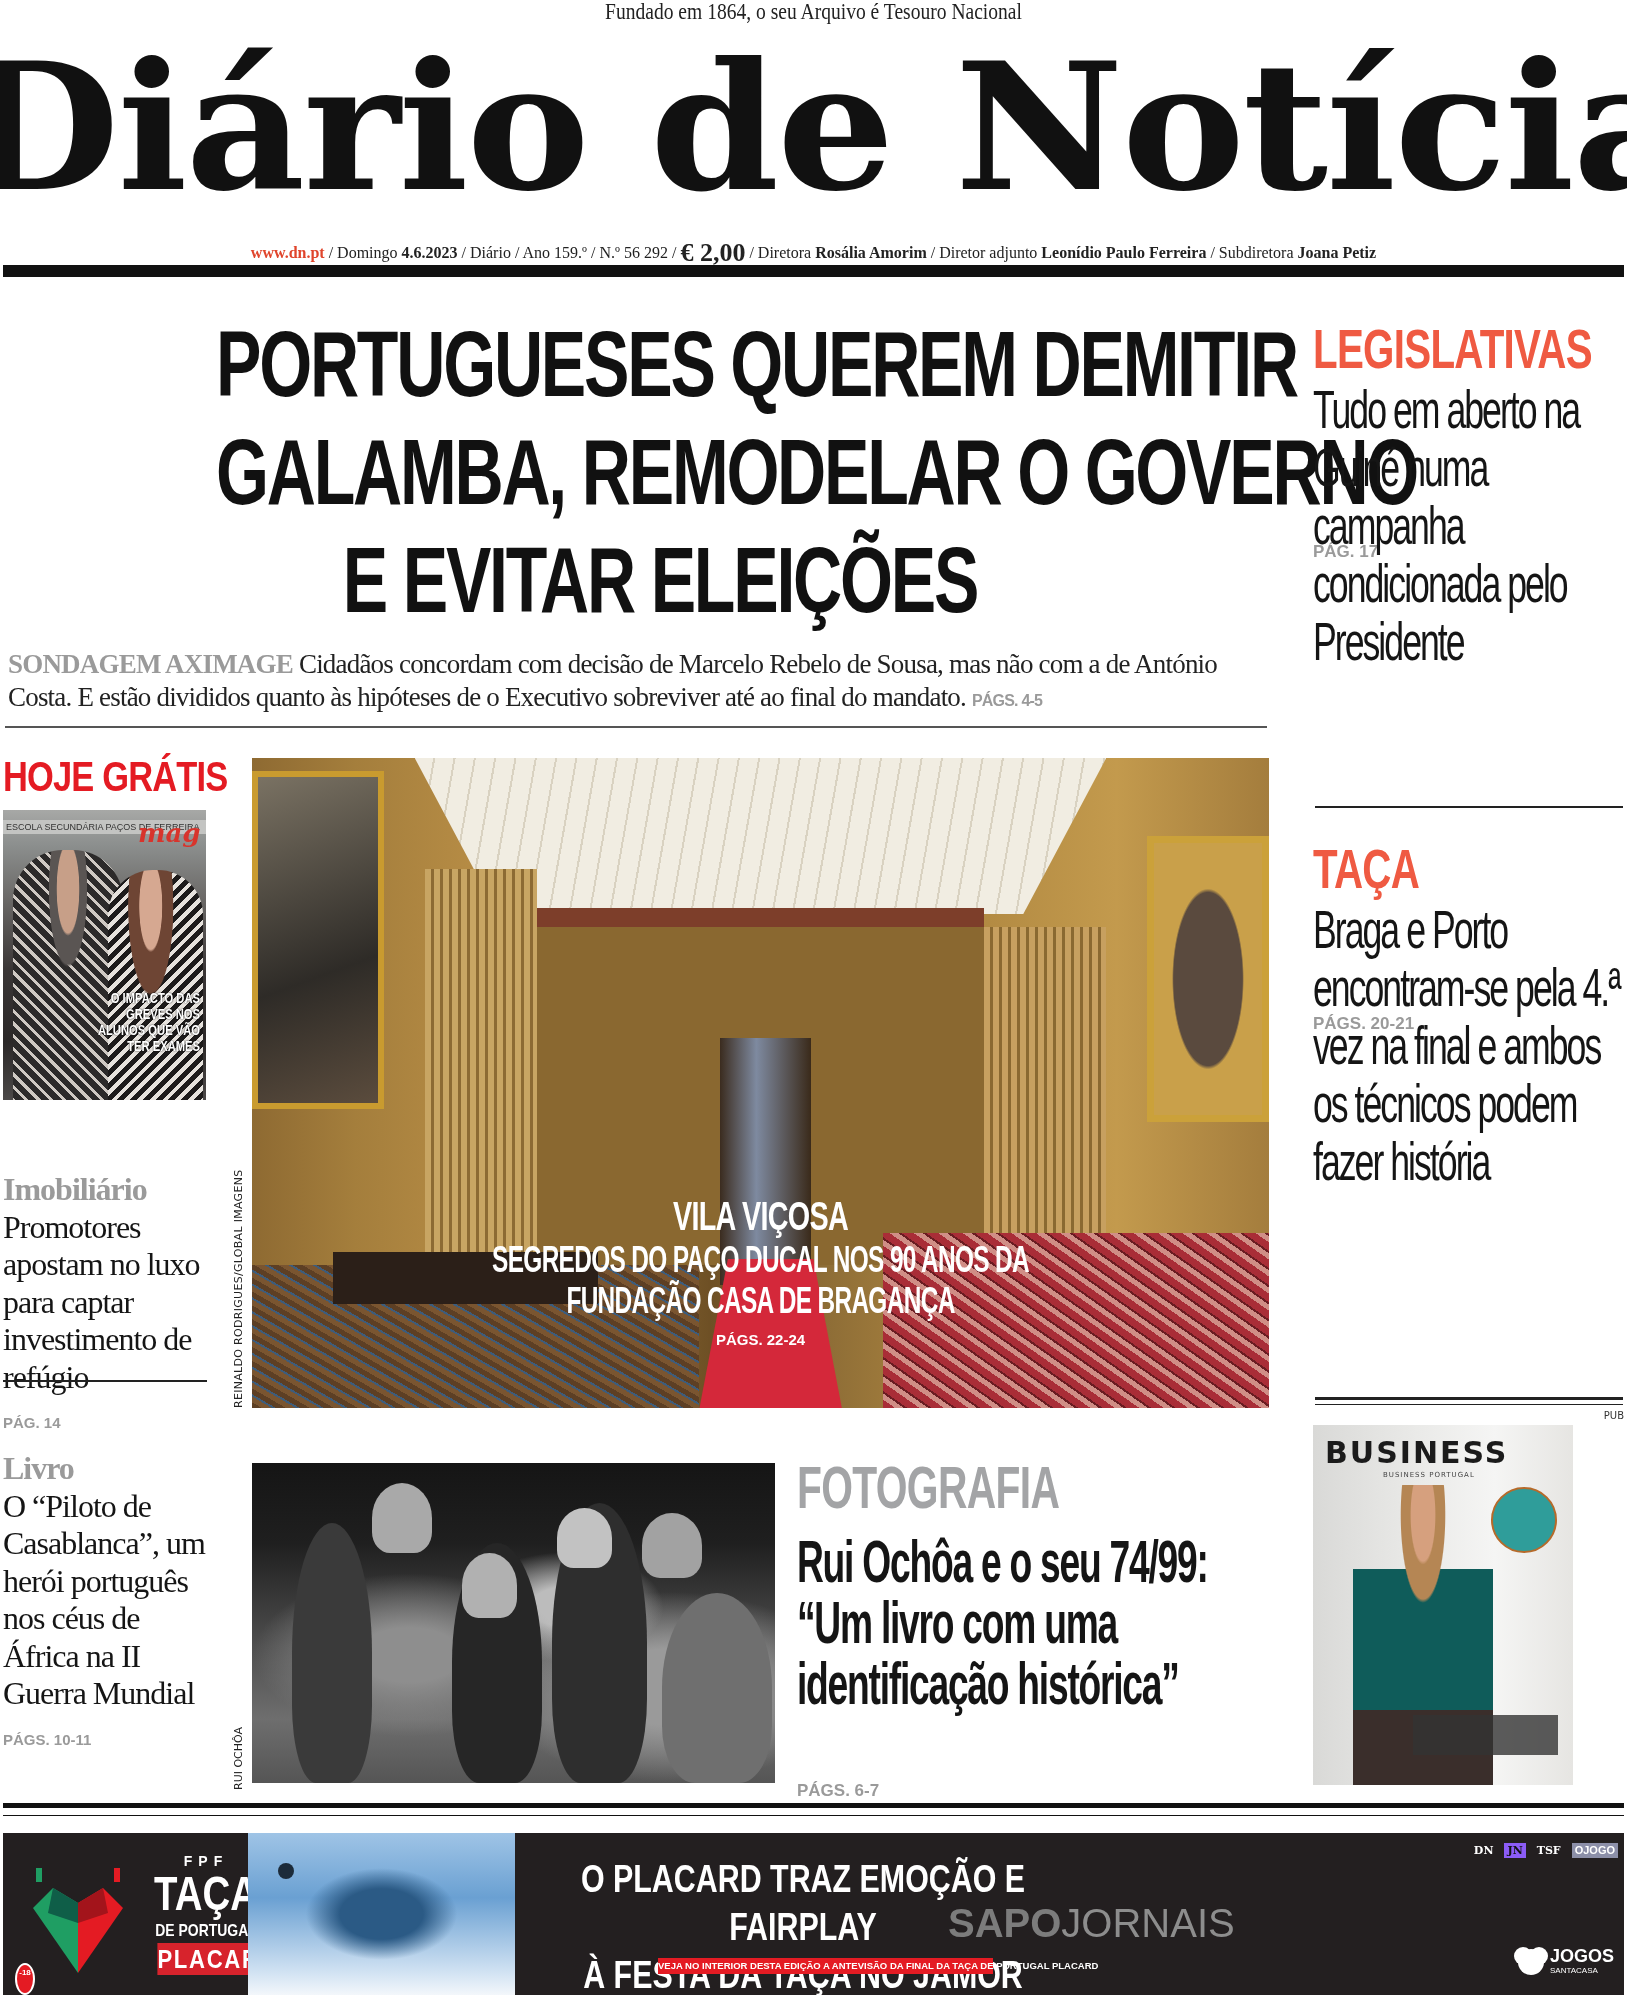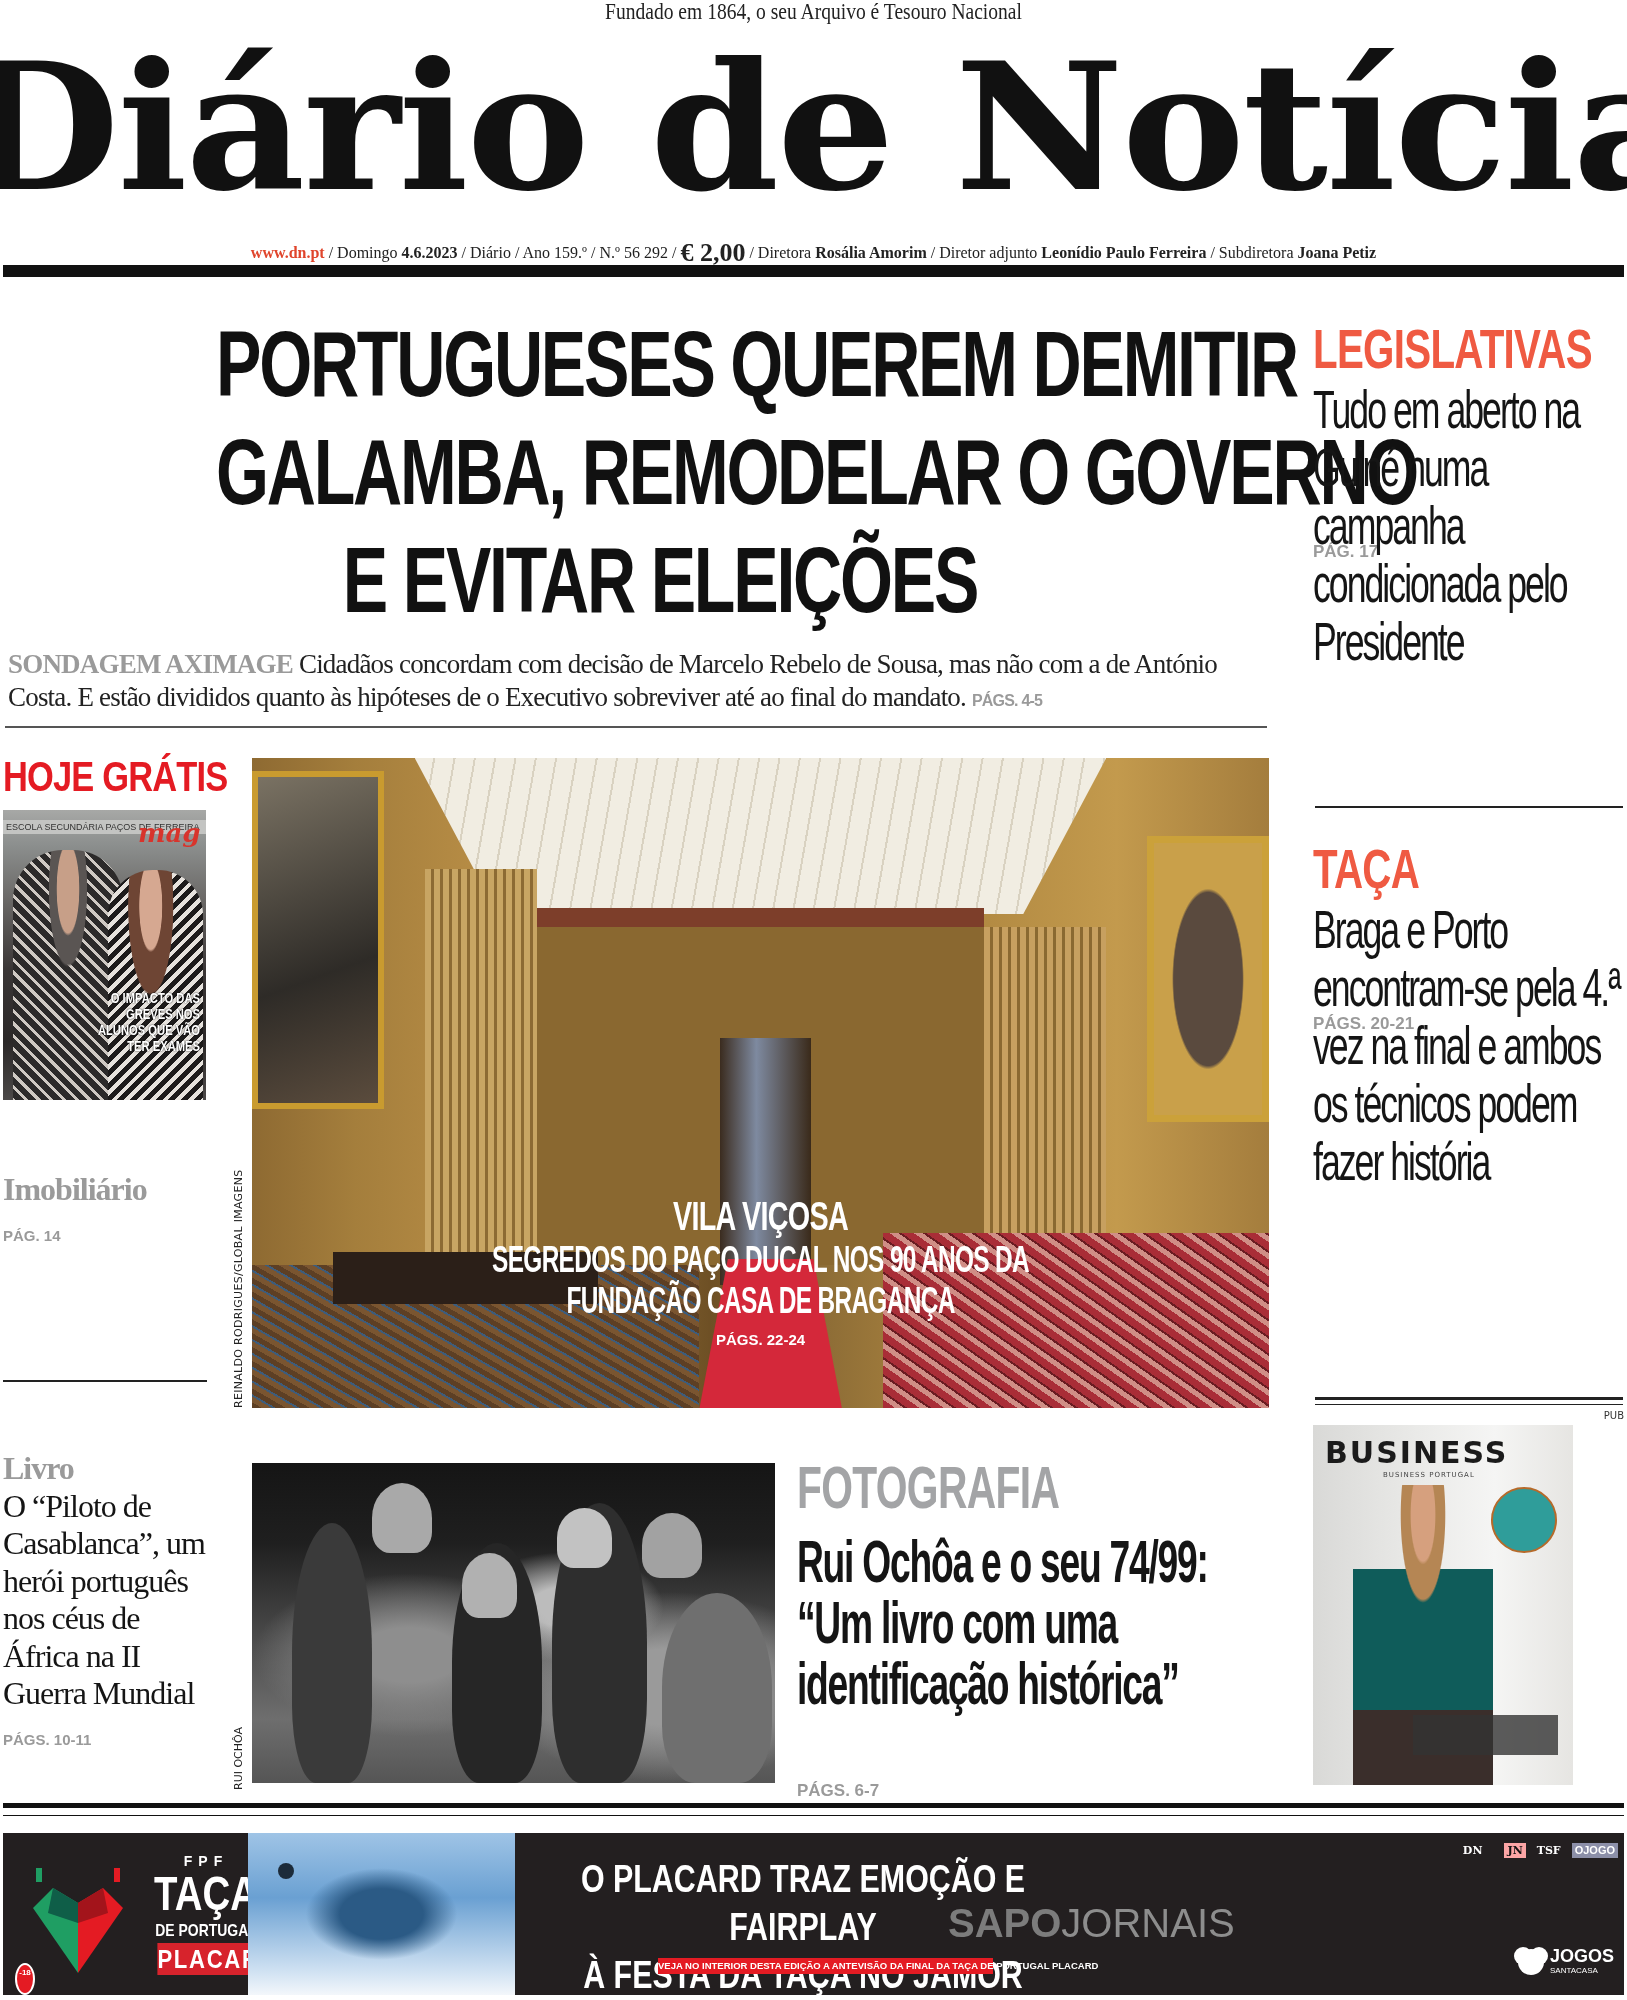--- a/index.html
+++ b/index.html
@@ -100,21 +100,21 @@
   .ad .placard { position: absolute; left: 146px; top: 110px; width: 112px; height: 32px; background: #d7232c; text-align: center; font-family: "Liberation Sans", sans-serif; font-weight: bold; color: #fff; font-size: 26px; line-height: 32px; letter-spacing: 2px; transform: scaleX(0.85); }
   .ad .age { position: absolute; left: 12px; top: 130px; width: 20px; height: 32px; border-radius: 50%; background: #e41b23; border: 2px solid #fff; color: #fff; font-family: "Liberation Sans", sans-serif; font-size: 8px; font-weight: bold; text-align: center; line-height: 16px; }
   .ad .kick { position: absolute; left: 245px; top: 0; width: 267px; height: 162px; background: radial-gradient(ellipse at 50% 50%, #2b5a85 0 22%, transparent 40%), linear-gradient(180deg, #9fc4e6 0%, #6aa0d2 40%, #cfe1f2 85%, #f3f7fb 100%); }
   .ad .ball { position: absolute; left: 275px; top: 30px; width: 16px; height: 16px; border-radius: 50%; background: #1c2b3a; }
   .ad .slogan { position: absolute; left: 480px; top: 22px; width: 640px; text-align: center; font-family: "Liberation Sans", sans-serif; font-weight: bold; color: #fff; font-size: 38px; line-height: 48px; transform: scaleX(0.8); letter-spacing: 0; }
   .ad .stripe { position: absolute; left: 655px; top: 125px; width: 335px; height: 16px; background: #e41b23; color: #fff; font-family: "Liberation Sans", sans-serif; font-weight: bold; font-size: 9.5px; line-height: 16px; text-align: center; white-space: nowrap; }
   .ad .sapo { position: absolute; left: 945px; top: 68px; font-family: "Liberation Sans", sans-serif; font-size: 40px; color: #8d8d8d; letter-spacing: 0; white-space: nowrap; }
   .ad .sapo b { color: #7c7c7c; }
   .ad .papers { position: absolute; right: 6px; top: 10px; display: flex; gap: 8px; }
   .ad .papers span { font-family: "DejaVu Serif", serif; font-weight: bold; font-size: 11px; color: #fff; padding: 1px 3px; }
-  .ad .papers .jn { background: #fca5a5; color: #111; margin-left: 11px; }
+  .ad .papers .jn { background: #8b5cf6; color: #111; }
   .ad .papers .oj { background: #8c8fa8; color: #fff; font-family: "Liberation Sans", sans-serif; }
   .ad .jogos { position: absolute; right: 10px; top: 115px; display: flex; align-items: center; gap: 6px; color: #fff; font-family: "Liberation Sans", sans-serif; }
   .ad .jogos .clover { width: 26px; height: 26px; border-radius: 50%; background: #fff; box-shadow: -8px -6px 0 -4px #fff, 8px -6px 0 -4px #fff; }
   .ad .jogos .jt { font-weight: bold; font-size: 18px; line-height: 16px; }
   .ad .jogos .js { font-size: 8px; display: block; }
 </style>
 </head>
 <body>
 
 <div class="abs tagline">Fundado em 1864, o seu Arquivo é Tesouro Nacional</div>
@@ -152,20 +152,21 @@
 <div class="abs mag-cover">
   <div class="school">ESCOLA SECUNDÁRIA PAÇOS DE FERREIRA</div>
   <div class="person1"></div>
   <div class="person2"></div>
   <div class="mag-logo">mag</div>
   <div class="cover-title">O IMPACTO DAS GREVES NOS ALUNOS QUE VÃO TER EXAMES</div>
 </div>
 
 <div class="abs side-story" style="top:1171px;">
   <span class="kicker">Imobiliário</span>
+  <span>Promotores apostam no luxo para captar investimento de refúgio</span>
   <span class="pages">PÁG. 14</span>
 </div>
 <div class="abs rule-left"></div>
 <div class="abs side-story" style="top:1450px;">
   <span class="kicker">Livro</span>
   <span>O “Piloto de Casablanca”, um herói português nos céus de África na II Guerra Mundial</span>
   <span class="pages">PÁGS. 10-11</span>
 </div>
 
 <div class="abs vv-photo">

